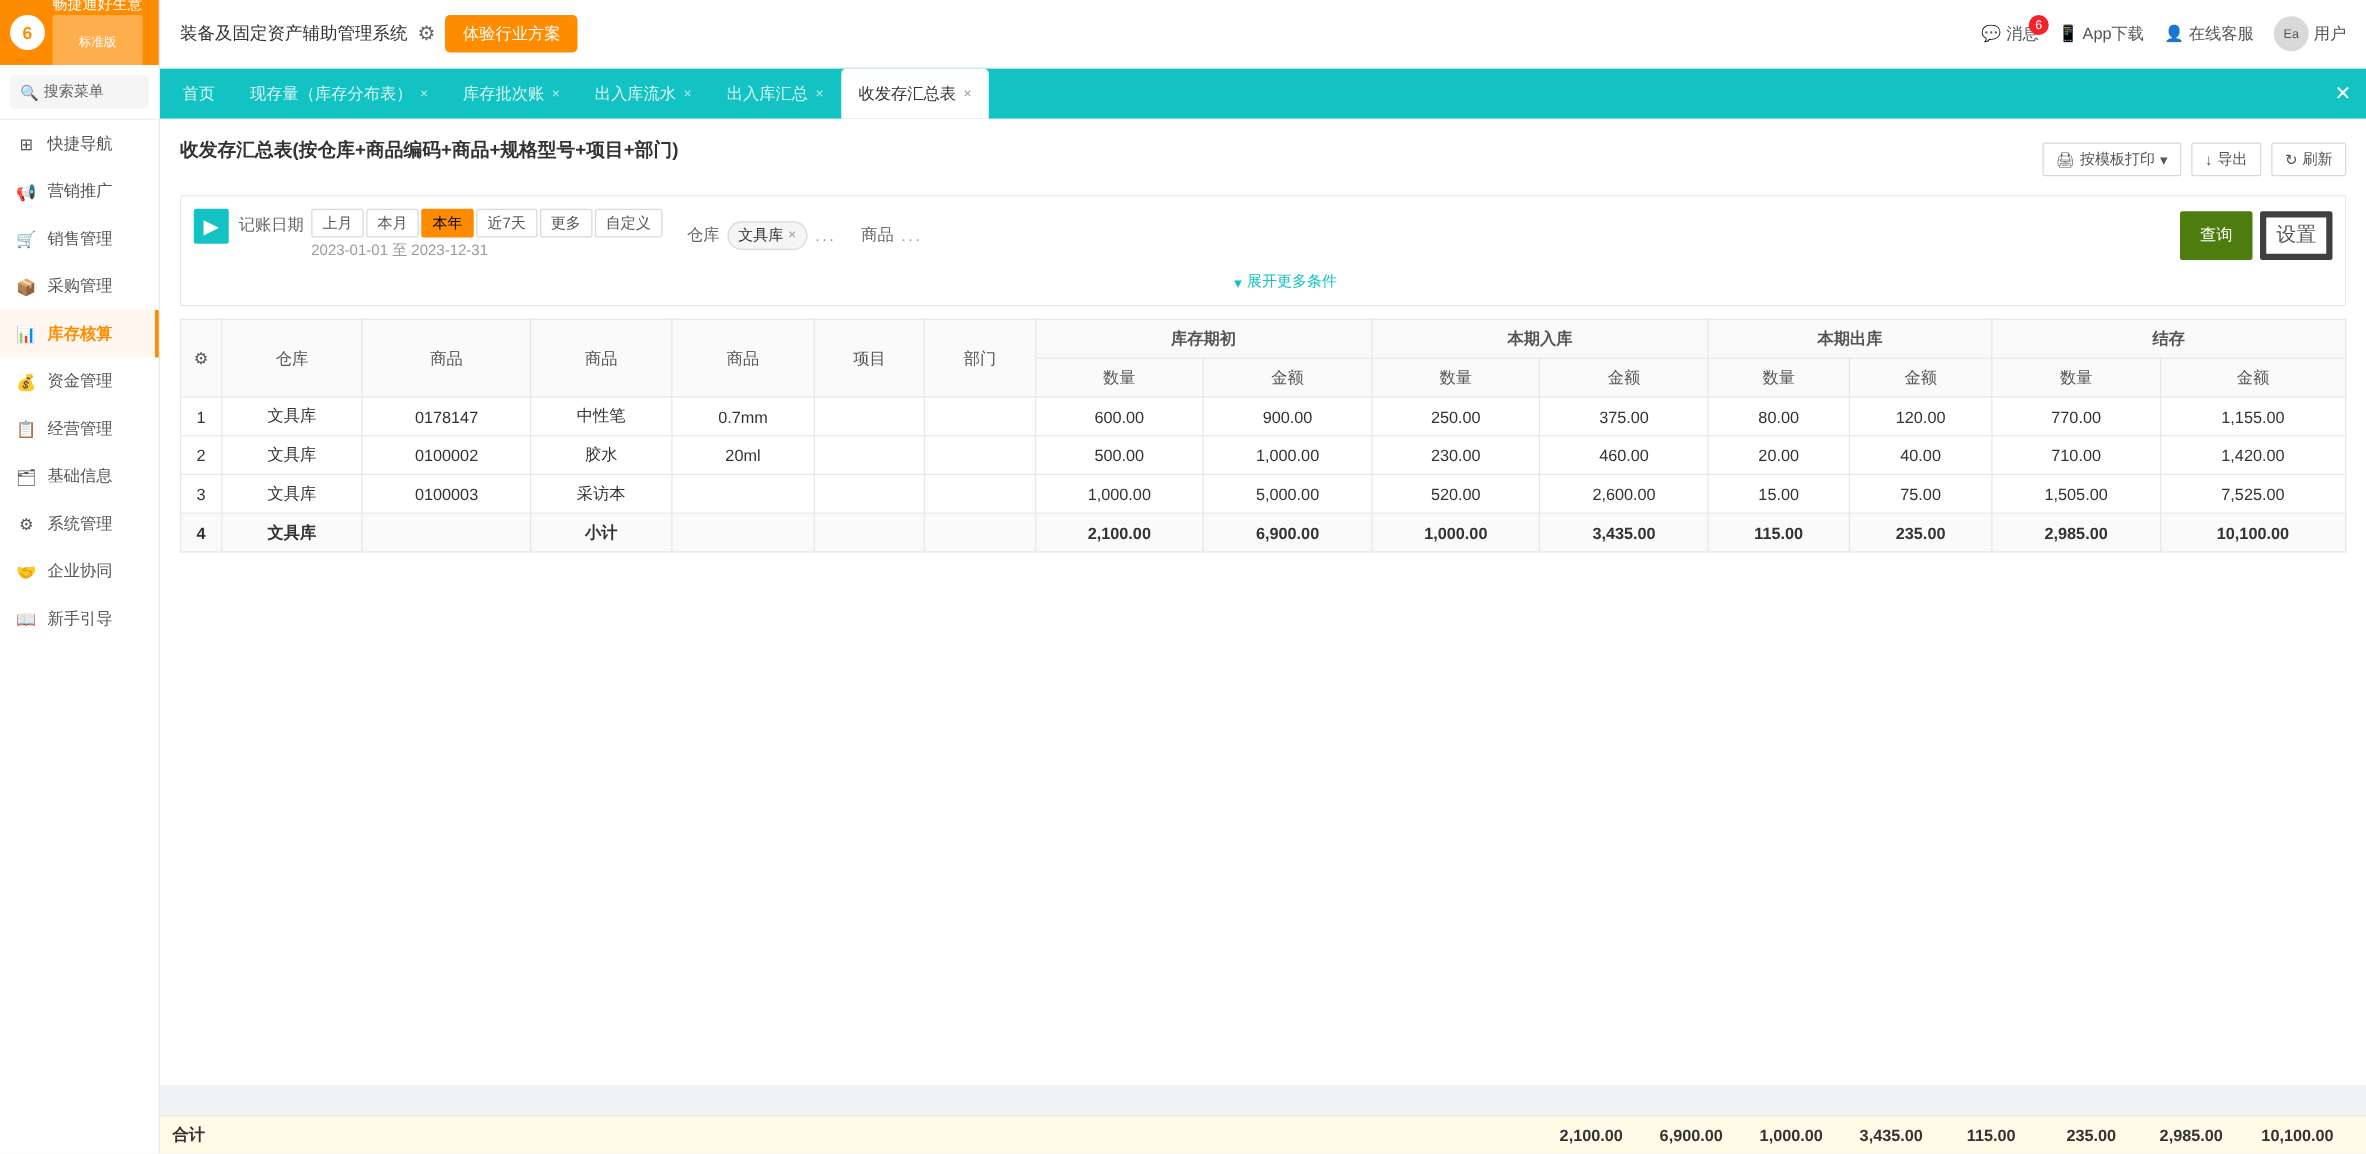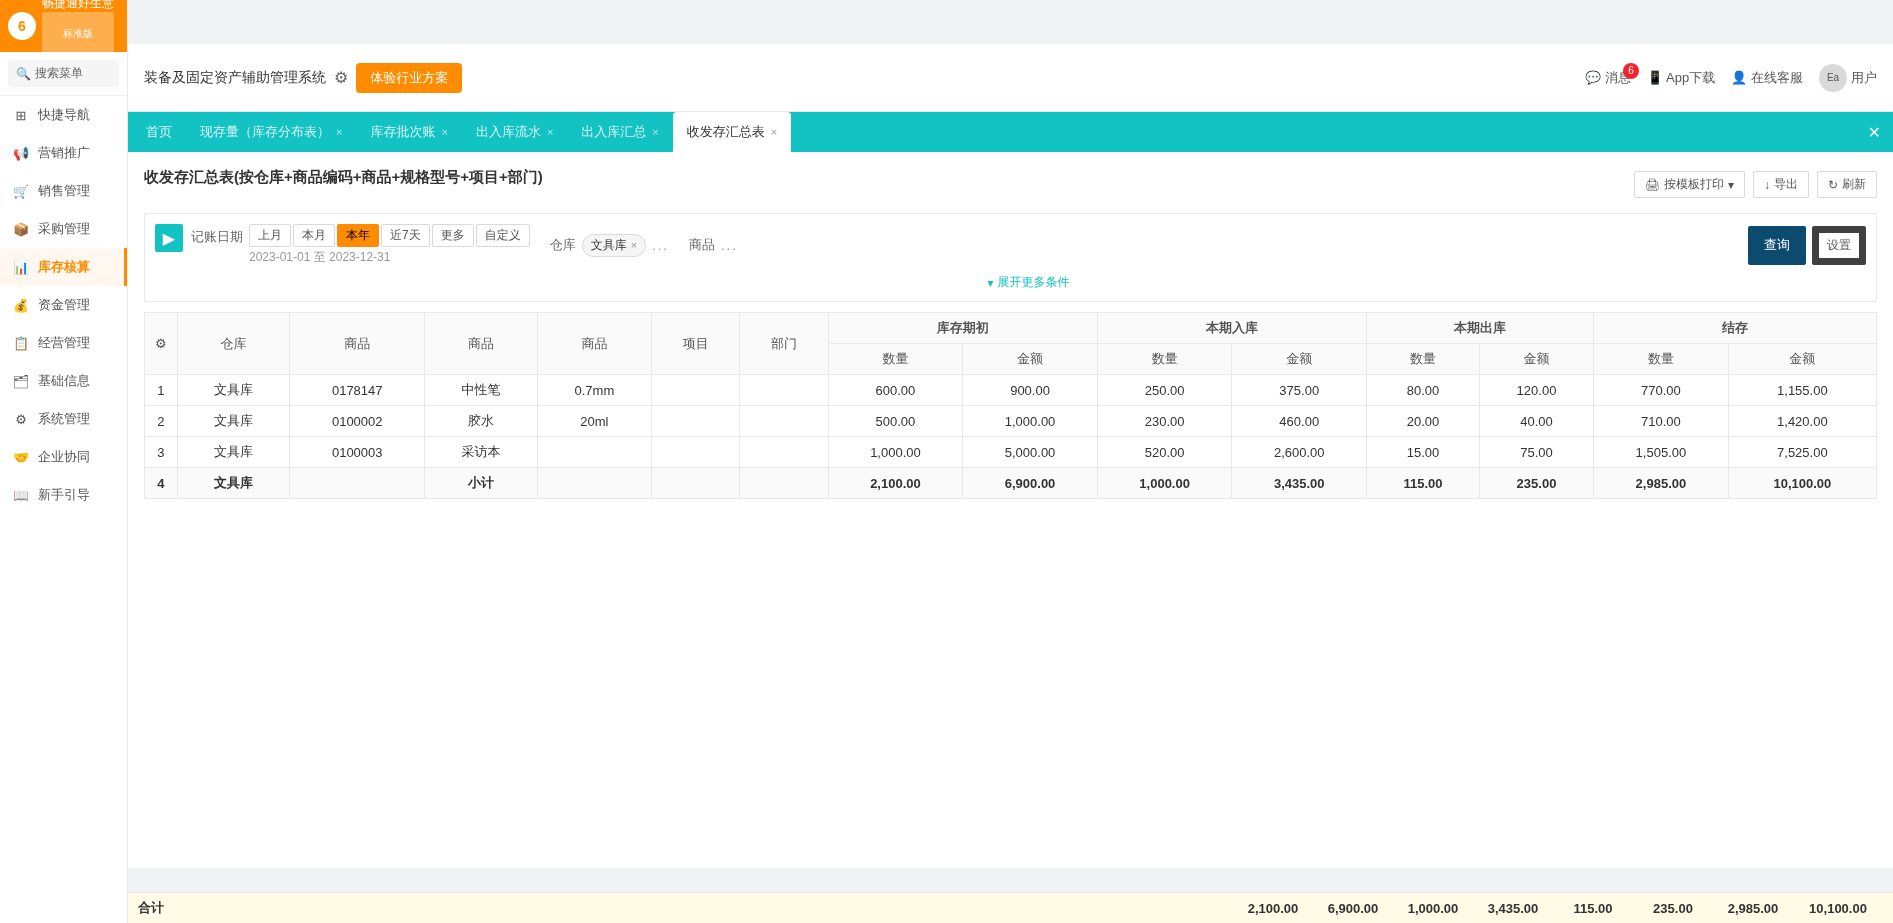--- a/index.html
+++ b/index.html
@@ -14,21 +14,21 @@
     .sidebar-search { padding: 8px; border-bottom: 1px solid #f0f0f0; }
     .sidebar-search-btn { width: 100%; border: none; background: #f5f5f5; padding: 5px 8px; border-radius: 4px; cursor: pointer; display: flex; align-items: center; gap: 4px; color: #666; font-size: 12px; }
     .sidebar-item { padding: 10px 12px; display: flex; align-items: center; gap: 8px; cursor: pointer; color: #555; font-size: 13px; }
     .sidebar-item.active { background: #fff7f0; color: #ff8c00; font-weight: bold; border-right: 3px solid #ff8c00; }
     .sidebar-item-icon { width: 18px; text-align: center; }
 
     
     .main { flex: 1; display: flex; flex-direction: column; overflow: hidden; }
 
     
-    .top-header { height: 68px; background: #fff; border-bottom: 1px solid #e8e8e8; display: flex; align-items: center; justify-content: space-between; padding: 0 16px; flex-shrink: 0; margin-top: 44px; }
+    .top-header { height: 55px; background: #fff; border-bottom: 1px solid #e8e8e8; display: flex; align-items: center; justify-content: space-between; padding: 0 16px; flex-shrink: 0; }
     .top-header-left { display: flex; align-items: center; gap: 8px; }
     .system-title { font-size: 14px; color: #333; }
     .settings-icon { cursor: pointer; color: #666; font-size: 16px; }
     .trial-btn { background: #ff8c00; color: #fff; border: none; padding: 6px 14px; border-radius: 4px; cursor: pointer; font-size: 13px; }
     .top-header-right { display: flex; align-items: center; gap: 16px; color: #555; font-size: 13px; }
     .top-header-right .badge-wrap { position: relative; cursor: pointer; }
     .badge { position: absolute; top: -6px; right: -8px; background: #f5222d; color: #fff; border-radius: 50%; width: 16px; height: 16px; font-size: 10px; display: flex; align-items: center; justify-content: center; }
     .top-header-right span { cursor: pointer; }
     .user-avatar { width: 28px; height: 28px; background: #d9d9d9; border-radius: 50%; display: flex; align-items: center; justify-content: center; font-size: 10px; color: #555; }
 
@@ -47,22 +47,22 @@
     
     .page-title { font-size: 15px; font-weight: bold; color: #333; margin-bottom: 14px; }
     .filter-toggle-btn { width: 28px; height: 28px; background: #13c2c2; color: #fff; border: none; cursor: pointer; display: flex; align-items: center; justify-content: center; border-radius: 2px; font-size: 16px; }
     .filter-date-btn { padding: 2px 8px; border: 1px solid #d9d9d9; background: #fff; cursor: pointer; border-radius: 2px; font-size: 12px; color: #555; }
     .filter-date-btn.active { background: #ff8c00; color: #000000; border-color: #ff8c00; }
     .filter-date-range { font-size: 12px; color: #999; margin-top: 2px; }
     .filter-tag { background: #f5f5f5; border: 1px solid #d9d9d9; padding: 2px 8px; border-radius: 12px; font-size: 12px; display: flex; align-items: center; gap: 4px; }
     .filter-tag-close { cursor: pointer; color: #999; font-size: 11px; }
     .filter-dots { color: #999; cursor: pointer; letter-spacing: 2px; }
     .action-btn { display: flex; align-items: center; gap: 4px; padding: 4px 10px; border: 1px solid #d9d9d9; background: #fff; border-radius: 2px; cursor: pointer; font-size: 12px; color: #555; }
-    .query-btn { background: #0c4a6e; color: #fff; border-color: #ff8c00; padding: 4px 16px; border-radius: 2px; cursor: pointer; font-size: 13px; border: none; }
-    .settings-small-btn { padding: 4px 8px; border: 7px solid #404040; background: #fff; border-radius: 2px; cursor: pointer; font-size: 12px; color: #555; }
+    .query-btn { background: #4d7c0f; color: #fff; border-color: #ff8c00; padding: 4px 16px; border-radius: 2px; cursor: pointer; font-size: 13px; border: none; }
+    .settings-small-btn { padding: 4px 8px; border: 5px solid #404040; background: #fff; border-radius: 2px; cursor: pointer; font-size: 16px; color: #555; }
     .expand-btn { color: #13c2c2; background: none; border: none; cursor: pointer; font-size: 12px; display: flex; align-items: center; gap: 4px; }
 
     
     .data-table { width: 100%; border-collapse: collapse; font-size: 13px; }
     .data-table th, .data-table td { border: 1px solid #e8e8e8; padding: 6px 10px; text-align: center; }
     .data-table thead th { background: #fafafa; color: #555; font-weight: normal; }
     .data-table thead th.group-header { background: #fafafa; font-weight: bold; }
     .data-table tbody tr.subtotal { background: #fafafa; font-weight: bold; }
     .underline-val { cursor: pointer; color: #333; }
 

